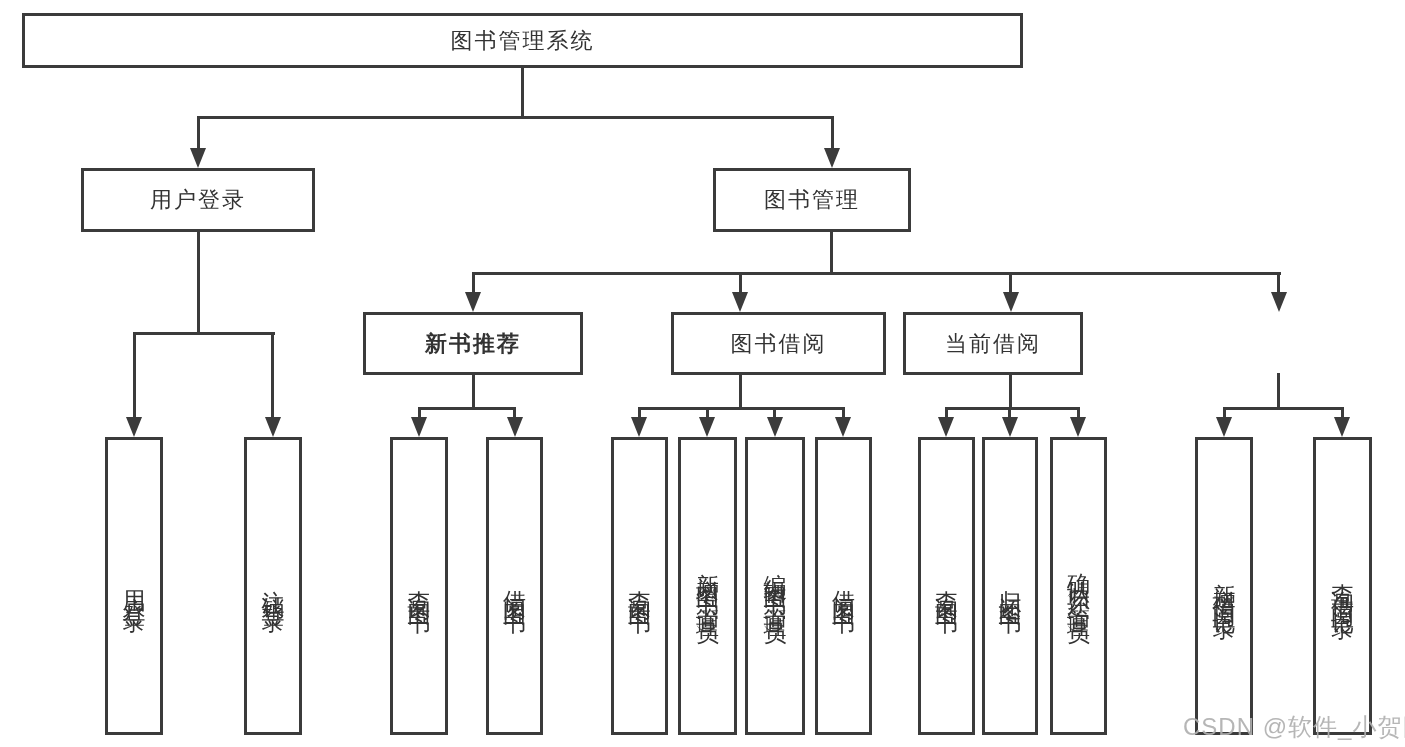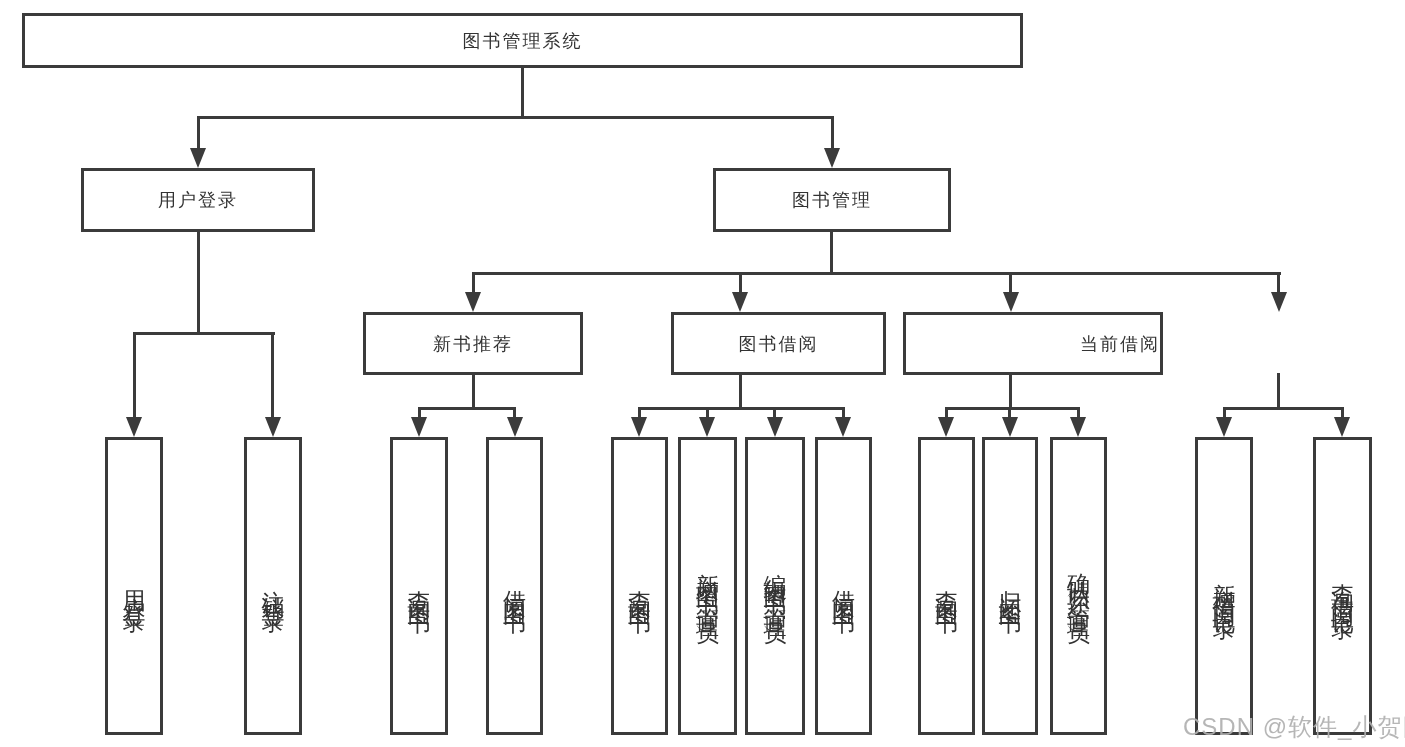--- a/index.html
+++ b/index.html
@@ -4,21 +4,21 @@
 <style>
   html,body{margin:0;padding:0;background:#ffffff;}
   .canvas{
     position:relative;width:1405px;height:747px;background:#ffffff;overflow:hidden;
     font-family:"Liberation Sans","DejaVu Sans",sans-serif;color:#333333;
   }
   .box{
     position:absolute;box-sizing:border-box;border:3px solid #3b3b3b;background:#ffffff;
     display:flex;align-items:center;justify-content:center;
   }
-  .hlabel{font-size:18px;letter-spacing:2px;color:#333333;white-space:nowrap;}
+  .hlabel{font-size:22px;letter-spacing:2px;color:#333333;white-space:nowrap;}
   .vbox span{
     writing-mode:vertical-rl;text-orientation:mixed;
     font-size:23px;letter-spacing:7px;color:#333333;line-height:1;white-space:nowrap;
   }
   .line{position:absolute;background:#3b3b3b;}
   .arrowhead{
     position:absolute;width:0;height:0;
     border-left:8px solid transparent;border-right:8px solid transparent;
     border-top:20px solid #3b3b3b;
   }
@@ -39,21 +39,21 @@
   <div class="line" style="left:521px;top:66px;width:3px;height:52px;"></div>
   <div class="line" style="left:197px;top:116px;width:636px;height:3px;"></div>
   <div class="line" style="left:197px;top:116px;width:3px;height:36px;"></div>
   <div class="arrowhead" style="left:190px;top:148px;"></div>
   <div class="line" style="left:831px;top:116px;width:3px;height:36px;"></div>
   <div class="arrowhead" style="left:824px;top:148px;"></div>
 
   <div class="box" style="left:81px;top:168px;width:234px;height:64px;">
     <span class="hlabel">用户登录</span>
   </div>
-  <div class="box" style="left:713px;top:168px;width:238px;height:64px;">
+  <div class="box" style="left:713px;top:168px;width:198px;height:64px;">
     <span class="hlabel">图书管理</span>
   </div>
 
   <div class="line" style="left:197px;top:230px;width:3px;height:104px;"></div>
   <div class="line" style="left:133px;top:332px;width:142px;height:3px;"></div>
   <div class="line" style="left:133px;top:332px;width:3px;height:86px;"></div>
   <div class="arrowhead" style="left:126px;top:417px;"></div>
   <div class="line" style="left:271px;top:332px;width:3px;height:86px;"></div>
   <div class="arrowhead" style="left:265px;top:417px;"></div>
 
@@ -61,27 +61,27 @@
   <div class="line" style="left:472px;top:272px;width:809px;height:3px;"></div>
   <div class="line" style="left:472px;top:272px;width:3px;height:22px;"></div>
   <div class="arrowhead" style="left:465px;top:292px;"></div>
   <div class="line" style="left:739px;top:272px;width:3px;height:22px;"></div>
   <div class="arrowhead" style="left:732px;top:292px;"></div>
   <div class="line" style="left:1009px;top:272px;width:3px;height:22px;"></div>
   <div class="arrowhead" style="left:1003px;top:292px;"></div>
   <div class="line" style="left:1277px;top:272px;width:3px;height:22px;"></div>
   <div class="arrowhead" style="left:1271px;top:292px;"></div>
 
-  <div class="box" style="left:363px;top:312px;width:220px;height:63px;">
+  <div class="box" style="left:363px;top:312px;width:220px;height:63px;font-weight:bold;">
     <span class="hlabel">新书推荐</span>
   </div>
   <div class="box" style="left:633px;top:312px;width:215px;height:63px;margin-left:38px;">
     <span class="hlabel">图书借阅</span>
   </div>
-  <div class="box" style="left:903px;top:312px;width:260px;height:63px;justify-content:flex-end;">
+  <div class="box" style="left:903px;top:312px;width:180px;height:63px;">
     <span class="hlabel">当前借阅</span>
   </div>
 
   <div class="line" style="left:472px;top:373px;width:3px;height:36px;"></div>
   <div class="line" style="left:418px;top:407px;width:98px;height:3px;"></div>
   <div class="line" style="left:418px;top:407px;width:3px;height:14px;"></div>
   <div class="arrowhead" style="left:411px;top:417px;"></div>
   <div class="line" style="left:513px;top:407px;width:3px;height:14px;"></div>
   <div class="arrowhead" style="left:507px;top:417px;"></div>
 

